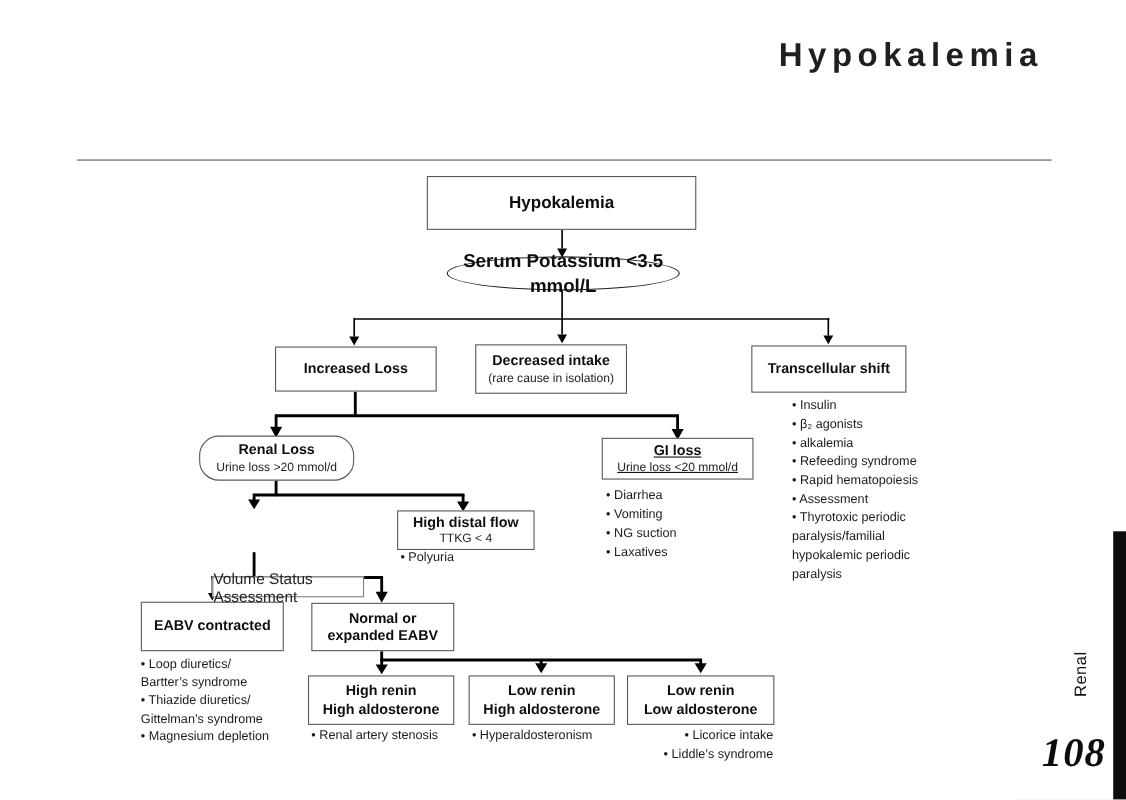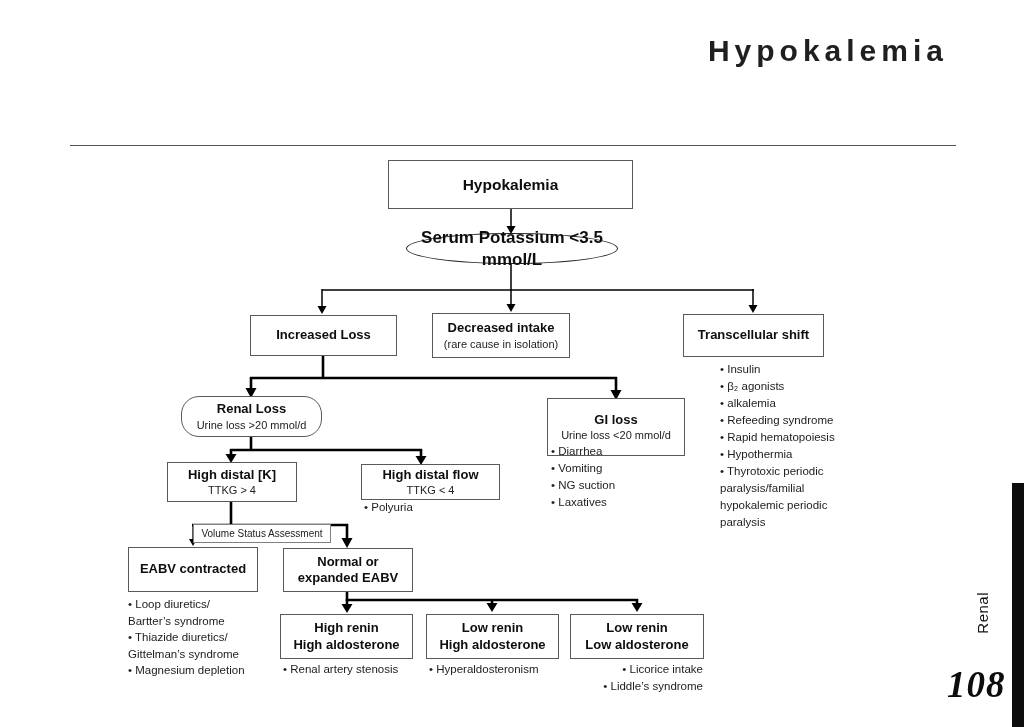--- a/index.html
+++ b/index.html
@@ -20,21 +20,21 @@
     display:flex;flex-direction:column;align-items:center;justify-content:center;
     text-align:center;box-sizing:border-box;
   }
   .fbox-title{font-weight:bold;font-size:13px;color:#0e0e0e;white-space:pre-line;line-height:1.25;}
   .fbox-sub{font-size:11px;color:#222;line-height:1.2;margin-top:1px;}
   .root .fbox-title{font-size:15.5px;}
   .ellipse{border-radius:50%;border:1px solid #222;}
   .ellipse .fbox-title{font-size:17px;}
   .vlabel{
     position:absolute;z-index:3;background:#fff;border:1px solid #808080;
-    font-size:10px;color:#222;display:flex;align-items:center;justify-content:center;
+    font-size:14px;color:#222;display:flex;align-items:center;justify-content:center;
     box-sizing:border-box;
   }
   .blist{position:absolute;z-index:2;font-size:11.5px;color:#1c1c1c;}
   .bullet-item{line-height:17px;}
   .bullet-item::before{content:"• ";}
   .tight .bullet-item{line-height:16.5px;}
   .side-label{
     position:absolute;left:974px;top:592px;z-index:2;
     writing-mode:vertical-rl;transform:rotate(180deg);
     font-size:15px;color:#111;letter-spacing:0.5px;
@@ -128,47 +128,43 @@
   <div class="fbox" style="left:683px;top:314px;width:141px;height:43px;text-align:center;">
     <div class="fbox-title">Transcellular shift</div>
   </div>
 
   <div class="blist" style="left:720px;top:361px;width:138px;">
       <div class="bullet-item">Insulin</div>
       <div class="bullet-item">β₂ agonists</div>
       <div class="bullet-item">alkalemia</div>
       <div class="bullet-item">Refeeding syndrome</div>
       <div class="bullet-item">Rapid hematopoiesis</div>
-      <div class="bullet-item">Hypothermia</div>
+      <div class="bullet-item">Assessment</div>
       <div class="bullet-item">Thyrotoxic periodic paralysis/familial hypokalemic periodic paralysis</div>
     </div>
 
   <div class="fbox" style="left:181px;top:396px;width:141px;height:41px;border-radius:18px;">
     <div class="fbox-title">Renal Loss</div>
     <div class="fbox-sub">Urine loss &gt;20 mmol/d</div>
   </div>
 
-  <div class="fbox" style="left:547px;top:398px;width:138px;height:58px;">
+  <div class="fbox" style="left:547px;top:398px;width:138px;height:38px;text-decoration:underline;">
     <div class="fbox-title">GI loss</div>
     <div class="fbox-sub">Urine loss &lt;20 mmol/d</div>
   </div>
 
   <div class="blist" style="left:551px;top:443px;width:125px;">
       <div class="bullet-item">Diarrhea</div>
       <div class="bullet-item">Vomiting</div>
       <div class="bullet-item">NG suction</div>
       <div class="bullet-item">Laxatives</div>
     </div>
 
-  <div class="fbox" style="left:167px;top:462px;width:130px;height:40px;">
-    <div class="fbox-title">High distal [K]</div>
-    <div class="fbox-sub">TTKG &gt; 4</div>
-  </div>
-
-  <div class="fbox" style="left:361px;top:464px;width:139px;height:36px;">
+
+  <div class="fbox" style="left:361px;top:464px;width:125px;height:36px;">
     <div class="fbox-title">High distal flow</div>
     <div class="fbox-sub">TTKG &lt; 4</div>
   </div>
 
   <div class="blist" style="left:364px;top:499px;width:110px;">
       <div class="bullet-item">Polyuria</div>
     </div>
 
   <div class="vlabel" style="left:193px;top:524px;width:138px;height:19px;">
     <span>Volume Status Assessment</span>

